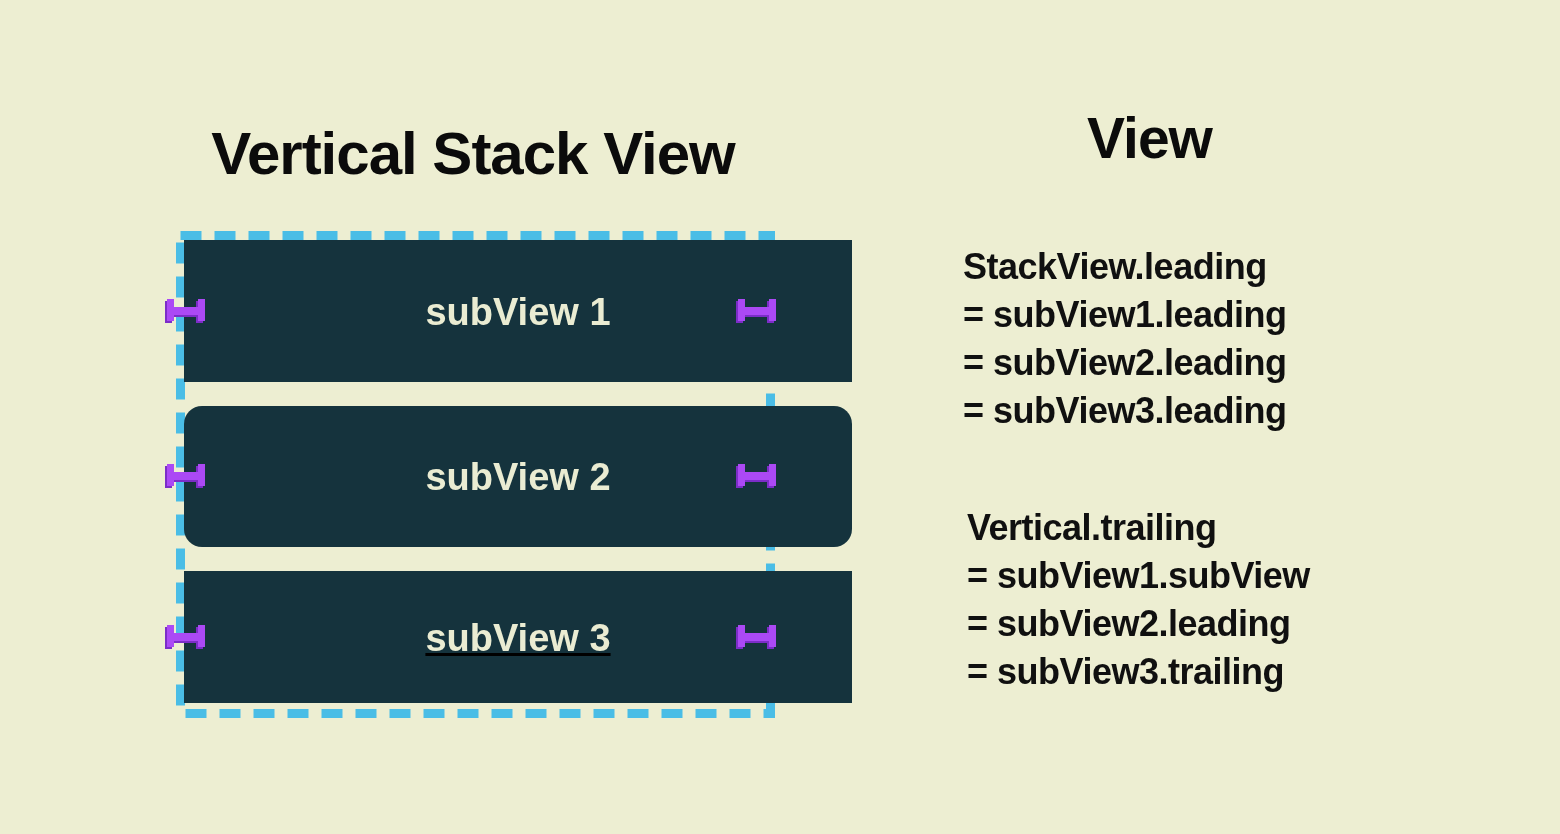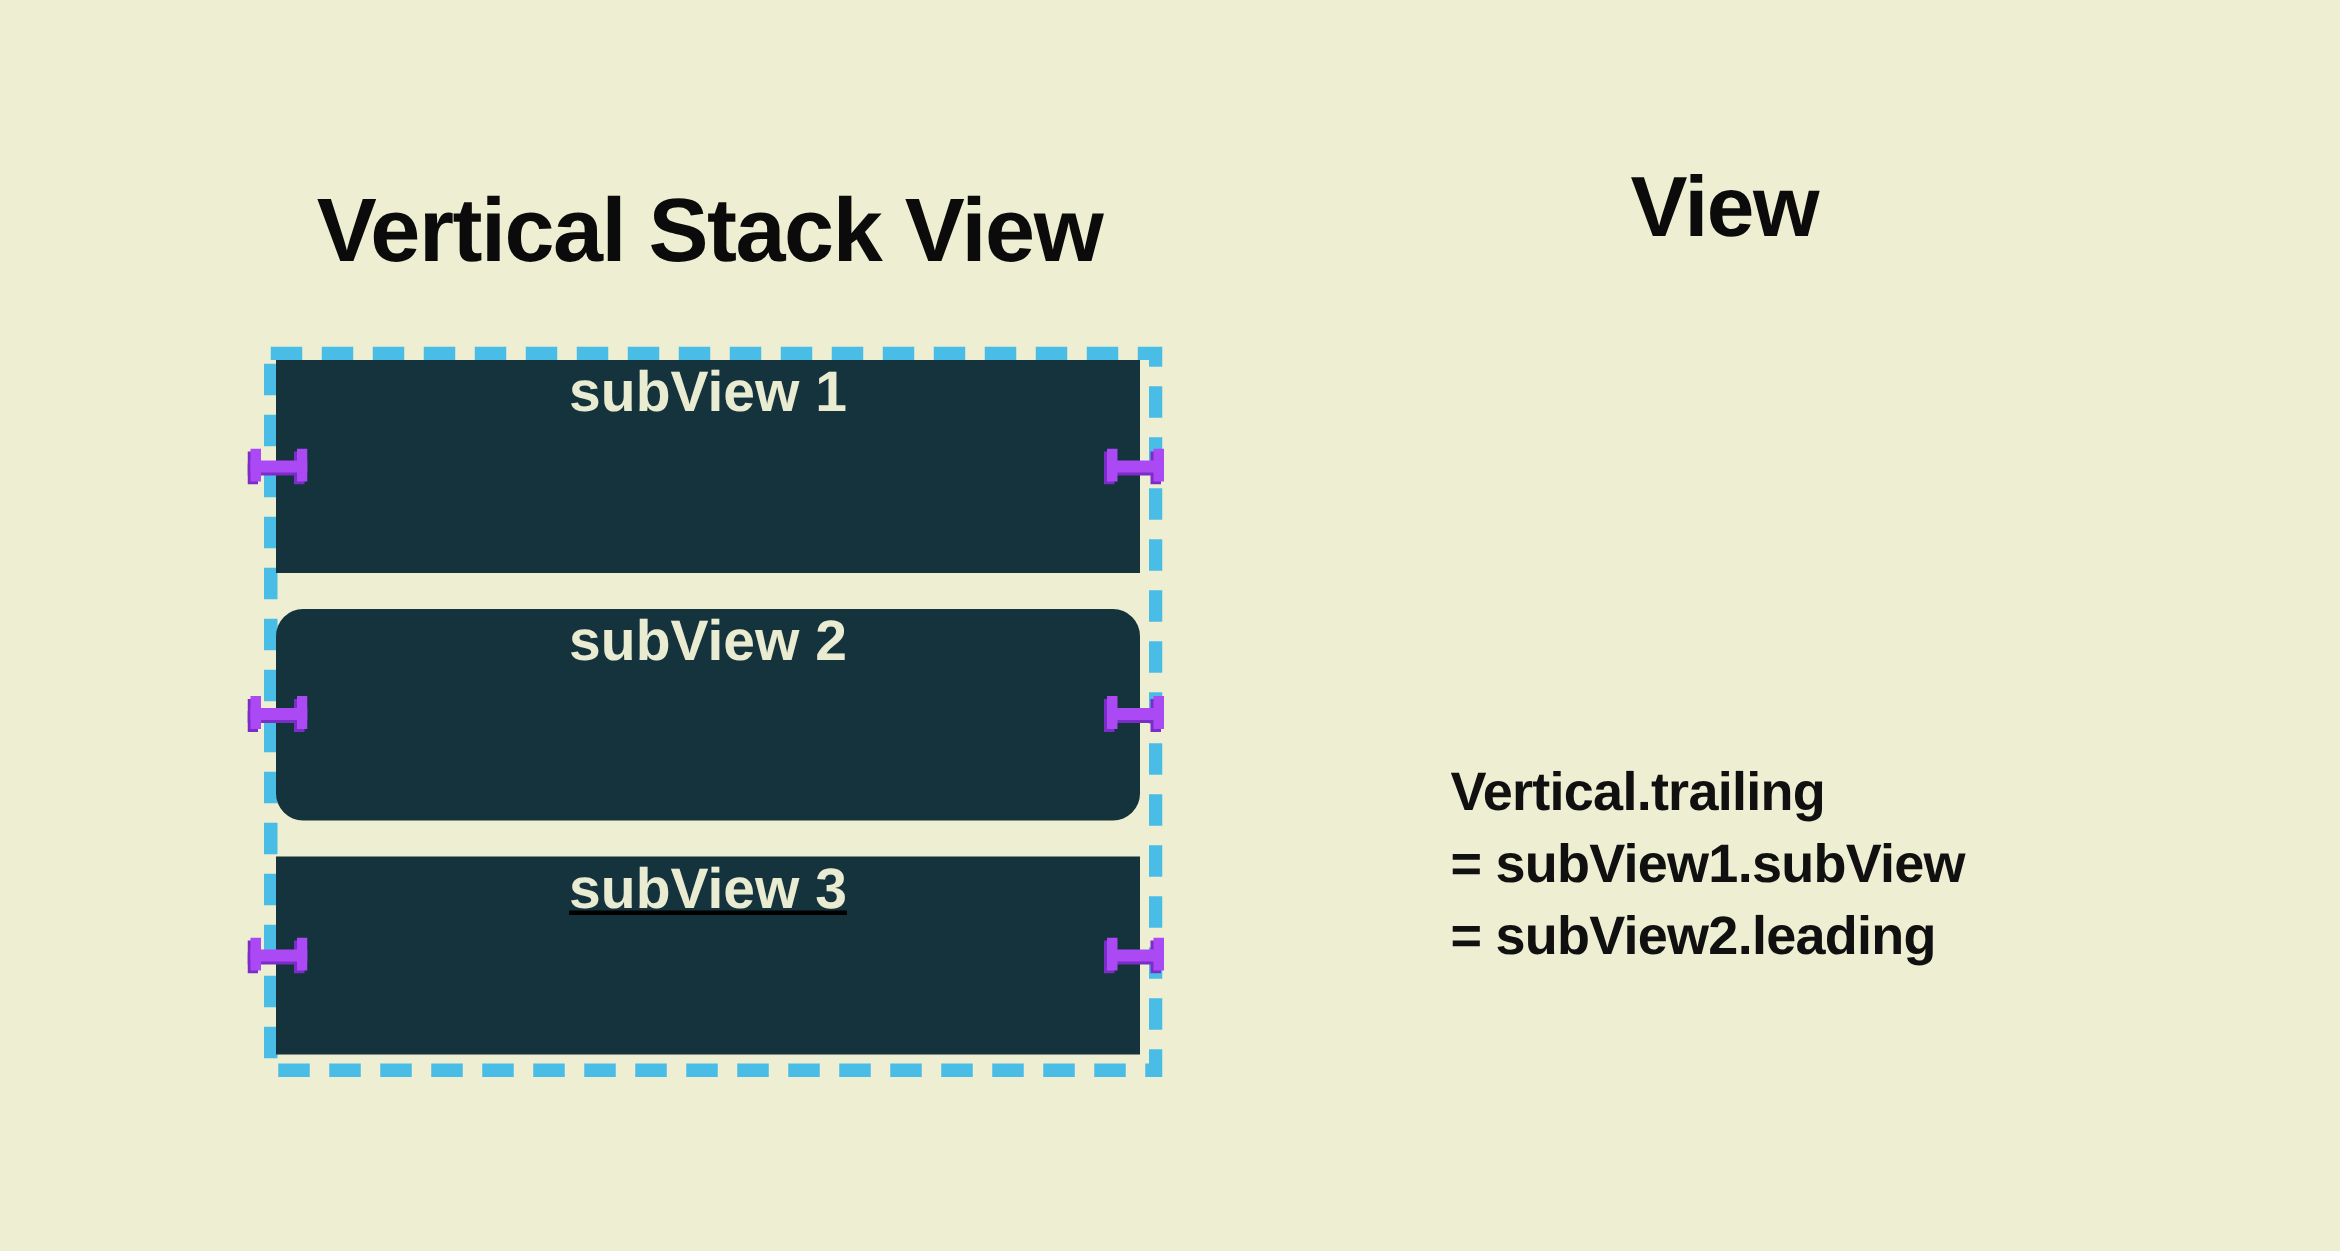--- a/index.html
+++ b/index.html
@@ -44,23 +44,23 @@
   .stack-border{position:absolute;left:176px;top:231px;}
   .stack-border rect{
     fill:none;
     stroke:var(--stack-border);
     stroke-width:9;
     stroke-dasharray:21 13;
   }
 
   
   .subview{
-    position:absolute;left:184px;width:576px;
+    position:absolute;left:184px;width:668px;
     background:var(--subview-bg);
-    display:flex;align-items:flex-start;justify-content:center;
+    display:flex;align-items:center;justify-content:center;
   }
   .subview-label{
     color:var(--subview-text);
     font-size:38px;font-weight:700;
     letter-spacing:0;
     transform:translateY(1px);
   }
   .sv1{top:240px;height:142px;}
   .sv2{top:406px;height:141px;border-radius:18px;}
   .sv3{top:571px;height:132px;text-decoration:underline;}
@@ -135,20 +135,27 @@
   <svg class="hmark m2 mright" viewBox="0 0 40 24">
       <use href="#hmark-sym"></use>
     </svg>
   <svg class="hmark m3 mleft" viewBox="0 0 40 24">
       <use href="#hmark-sym"></use>
     </svg>
   <svg class="hmark m3 mright" viewBox="0 0 40 24">
       <use href="#hmark-sym"></use>
     </svg>
 
+  <div class="cblock block-leading">
+    <div>StackView.leading</div>
+    <div>= subView1.leading</div>
+    <div>= subView2.leading</div>
+    <div>= subView3.leading</div>
+  </div>
 
   <div class="cblock block-trailing">
     <div>Vertical.trailing</div>
     <div>= subView1.subView</div>
     <div>= subView2.leading</div>
+    <div>= subView3.trailing</div>
   </div>
 
 </div>
 
 </body></html>

